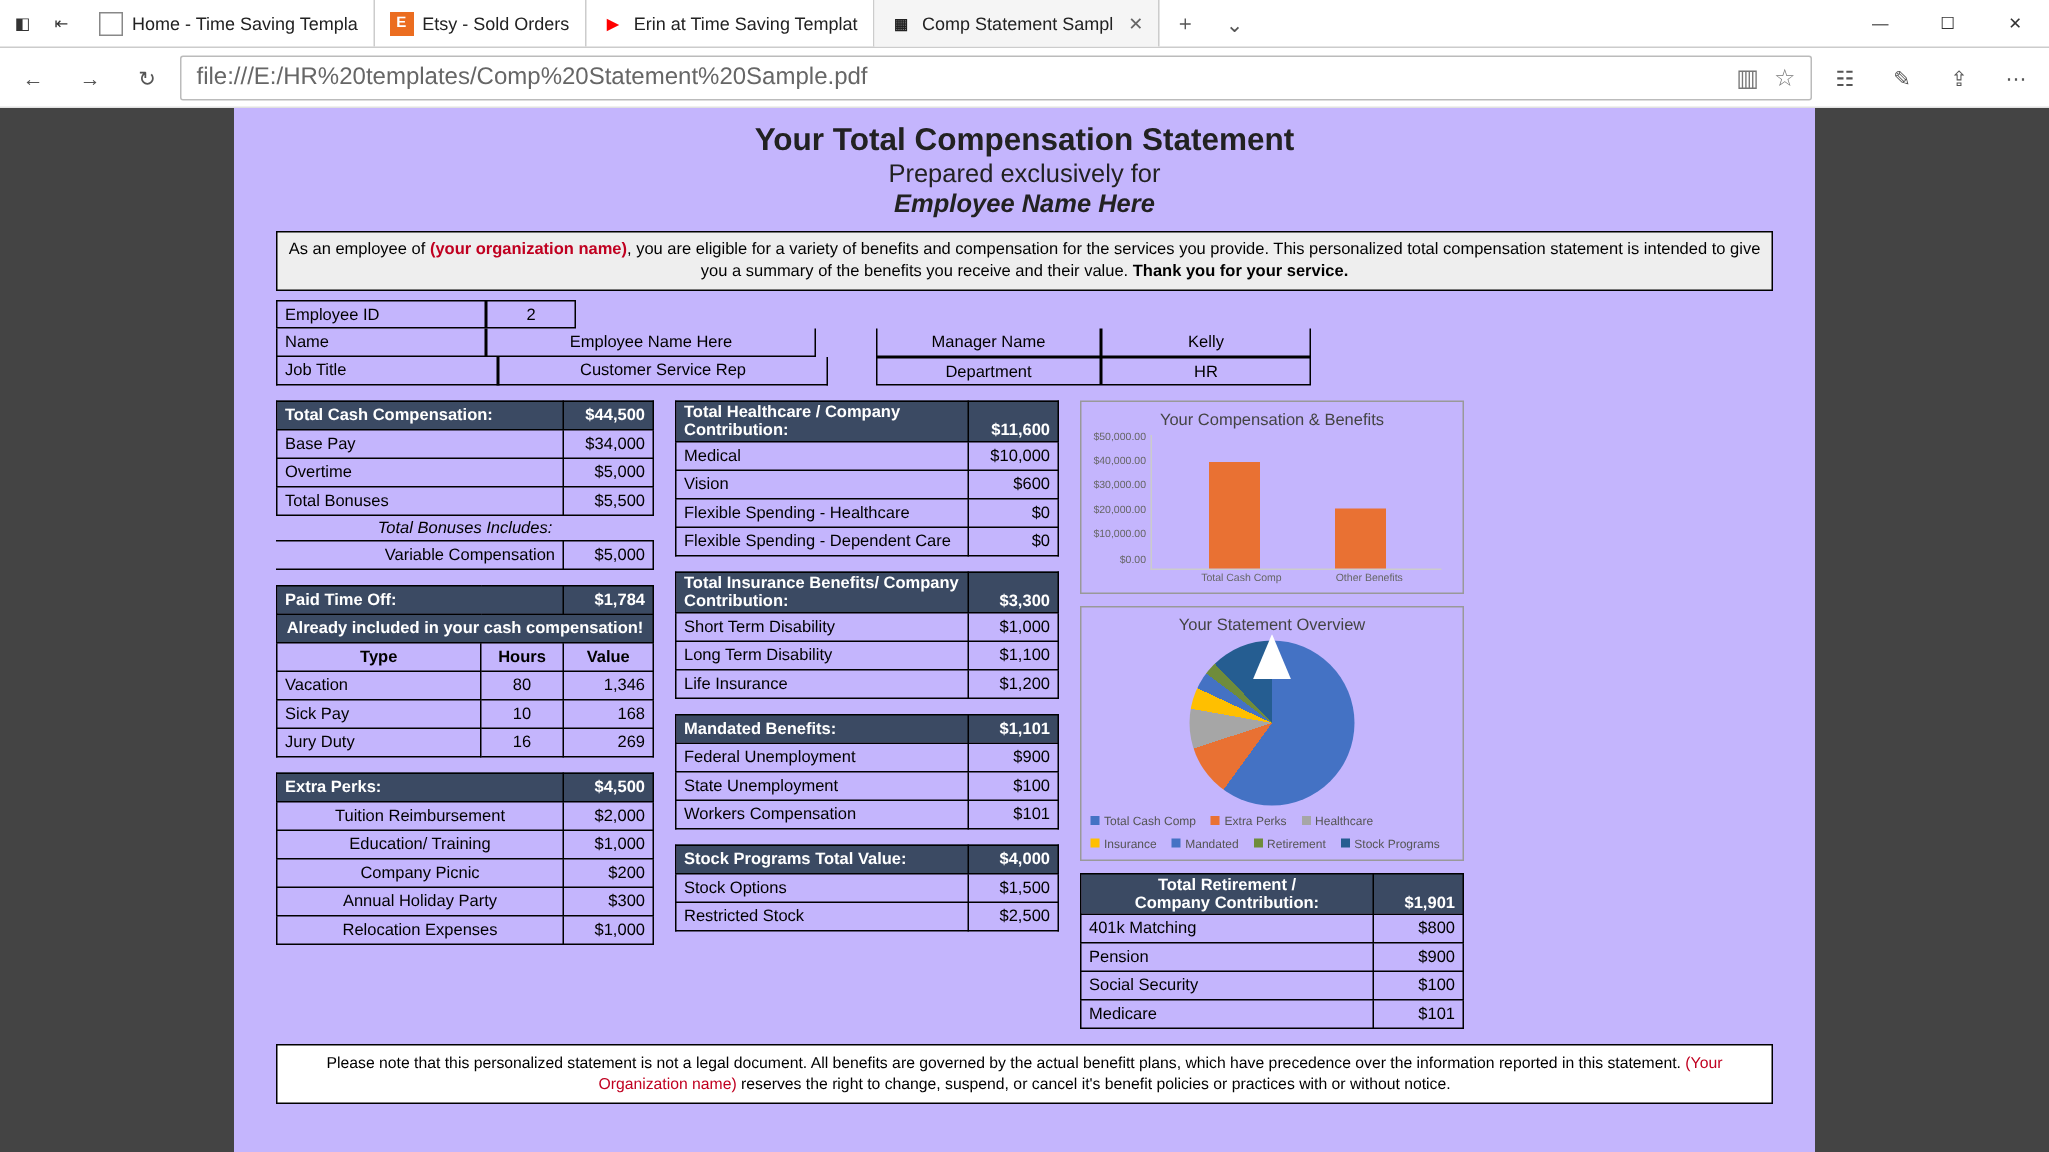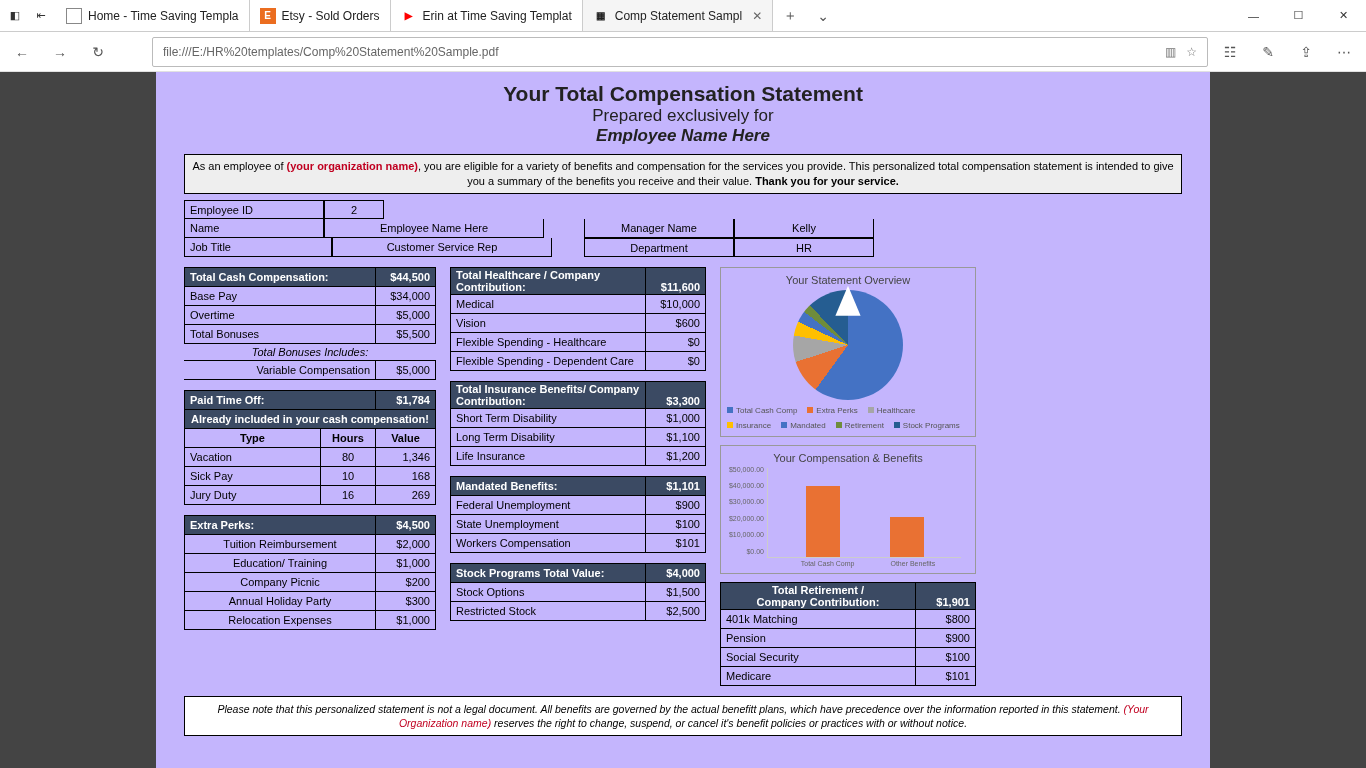--- a/index.html
+++ b/index.html
@@ -11,21 +11,21 @@
   .tabs{display:flex;align-items:stretch;flex:1;}
   .tab{display:flex;align-items:center;gap:6px;padding:0 10px;border-right:1px solid #ccc;font-size:12px;color:#222;max-width:200px;white-space:nowrap;overflow:hidden;}
   .tab.active{background:#f5f5f5;}
   .tab .favicon{width:16px;height:16px;display:inline-flex;align-items:center;justify-content:center;font-size:10px;font-weight:bold;}
   .tab .x{margin-left:4px;color:#666;}
   .tab-add{display:flex;align-items:center;padding:0 10px;color:#555;font-size:14px;}
   .winctrl{display:flex;}
   .winbtn{width:45px;display:flex;align-items:center;justify-content:center;color:#333;font-size:11px;}
   .addrbar{height:40px;display:flex;align-items:center;padding:0 6px;gap:6px;border-bottom:1px solid #e1e1e1;}
   .nav-ico{width:32px;height:32px;display:flex;align-items:center;justify-content:center;color:#555;font-size:14px;}
-  .url-field{flex:1;height:30px;border:1px solid #bbb;border-radius:2px;display:flex;align-items:center;padding:0 10px;color:#666;font-size:12px;margin-left:32px;}
+  .url-field{flex:1;height:30px;border:1px solid #bbb;border-radius:2px;display:flex;align-items:center;padding:0 10px;color:#666;font-size:16px;}
   
   .viewport{position:absolute;top:72px;left:0;right:0;bottom:0;display:flex;}
   .gutter{width:156px;background:#444;}
   .page{flex:1;background:#c4b5fd;padding:10px 28px 8px 28px;position:relative;}
   
   .doc-title{text-align:center;font-size:21px;font-weight:600;color:#222;}
   .doc-sub{text-align:center;font-size:17px;color:#222;}
   .doc-emp{text-align:center;font-size:17px;font-style:italic;font-weight:600;color:#222;margin-bottom:8px;}
   .banner{border:1px solid #000;background:#eee;padding:4px 6px;font-size:11px;text-align:center;margin-bottom:6px;line-height:1.35;}
   .banner .red{color:#c00020;font-weight:bold;}
@@ -52,21 +52,21 @@
   .chart-title{text-align:center;font-size:11px;color:#444;margin-bottom:4px;}
   .pie{width:110px;height:110px;border-radius:50%;margin:2px auto 6px auto;background:conic-gradient(#4472c4 0deg 216deg,#e97133 216deg 252deg,#a6a6a6 252deg 280deg,#ffbf00 280deg 295deg,#4472c4 295deg 307deg,#6f8c3b 307deg 316deg,#255d91 316deg 360deg);position:relative;}
   .pie::after{content:"";position:absolute;width:42px;height:30px;background:#fff;left:34px;top:-4px;clip-path:polygon(20% 100%,50% 0%,80% 100%);} 
   .legend{display:flex;flex-wrap:wrap;gap:6px 10px;font-size:8px;color:#555;}
   .legend span{display:inline-flex;align-items:center;gap:3px;}
   .sq{width:6px;height:6px;display:inline-block;}
   .bars{display:flex;align-items:flex-end;height:90px;gap:50px;justify-content:center;border-left:1px solid #ccc;border-bottom:1px solid #ccc;margin:4px 8px 2px 40px;position:relative;}
   .bar{width:34px;background:#e97133;}
   .yax{position:absolute;left:-44px;top:-2px;height:100%;display:flex;flex-direction:column;justify-content:space-between;font-size:7px;color:#666;text-align:right;width:40px;}
   .xax{display:flex;gap:36px;justify-content:center;font-size:7px;color:#666;margin-left:40px;}
-  .footer-note{border:1px solid #000;background:#fff;padding:5px 8px;font-size:10.5px;text-align:center;margin-top:10px;line-height:1.35;font-style:italic;}
+  .footer-note{border:1px solid #000;background:#fff;padding:5px 8px;font-size:10.5px;text-align:center;margin-top:10px;line-height:1.35;}
   .footer-note .red{color:#c00020;}
   
   .bonus-sub td:first-child{text-align:right;}
 </style>
 </head>
 <body>
 
 <div class="titlebar">
   <div class="tb-left">
     <span class="sys-icon">◧</span>
@@ -335,74 +335,74 @@
           <tr>
                 <td>Restricted Stock</td>
                 <td class="num">$2,500</td>
               </tr>
         </tbody>
           </table>
       </div>
 
       <div class="col c3">
         <div class="chart-box">
-          <div class="chart-title">Your Statement Overview</div>
-          <div class="pie"></div>
-          <div class="legend">
-            <span>
-                <i class="sq" style="background:#4472c4"></i>
-                <span>Total Cash Comp</span>
-              </span>
-            <span>
-                <i class="sq" style="background:#e97133"></i>
-                <span>Extra  Perks</span>
-              </span>
-            <span>
-                <i class="sq" style="background:#a6a6a6"></i>
-                <span>Healthcare</span>
-              </span>
-            <span>
-                <i class="sq" style="background:#ffbf00"></i>
-                <span>Insurance</span>
-              </span>
-            <span>
-                <i class="sq" style="background:#4472c4"></i>
-                <span>Mandated</span>
-              </span>
-            <span>
-                <i class="sq" style="background:#6f8c3b"></i>
-                <span>Retirement</span>
-              </span>
-            <span>
-                <i class="sq" style="background:#255d91"></i>
-                <span>Stock Programs</span>
-              </span>
-          </div>
-        </div>
-
-        <div class="chart-box">
           <div class="chart-title">Your Compensation &amp; Benefits</div>
           <div class="bars">
             <div class="yax">
               <span>$50,000.00</span>
               <span>$40,000.00</span>
               <span>$30,000.00</span>
               <span>$20,000.00</span>
               <span>$10,000.00</span>
               <span>$0.00</span>
             </div>
             <div class="bar" style="height:80%"></div>
             <div class="bar" style="height:45%"></div>
           </div>
           <div class="xax">
             <span>Total Cash Comp</span>
             <span>Other Benefits</span>
           </div>
         </div>
 
+        <div class="chart-box">
+          <div class="chart-title">Your Statement Overview</div>
+          <div class="pie"></div>
+          <div class="legend">
+            <span>
+                <i class="sq" style="background:#4472c4"></i>
+                <span>Total Cash Comp</span>
+              </span>
+            <span>
+                <i class="sq" style="background:#e97133"></i>
+                <span>Extra  Perks</span>
+              </span>
+            <span>
+                <i class="sq" style="background:#a6a6a6"></i>
+                <span>Healthcare</span>
+              </span>
+            <span>
+                <i class="sq" style="background:#ffbf00"></i>
+                <span>Insurance</span>
+              </span>
+            <span>
+                <i class="sq" style="background:#4472c4"></i>
+                <span>Mandated</span>
+              </span>
+            <span>
+                <i class="sq" style="background:#6f8c3b"></i>
+                <span>Retirement</span>
+              </span>
+            <span>
+                <i class="sq" style="background:#255d91"></i>
+                <span>Stock Programs</span>
+              </span>
+          </div>
+        </div>
+
         <table class="tbl">
           <tbody>
               <tr class="hdr-row">
                 <td class="ctr"><span>Total Retirement /</span><br><span>Company Contribution:</span></td>
                 <td class="num" style="width:60px;vertical-align:bottom">$1,901</td>
               </tr>
           <tr>
                 <td>401k Matching</td>
                 <td class="num">$800</td>
               </tr>

